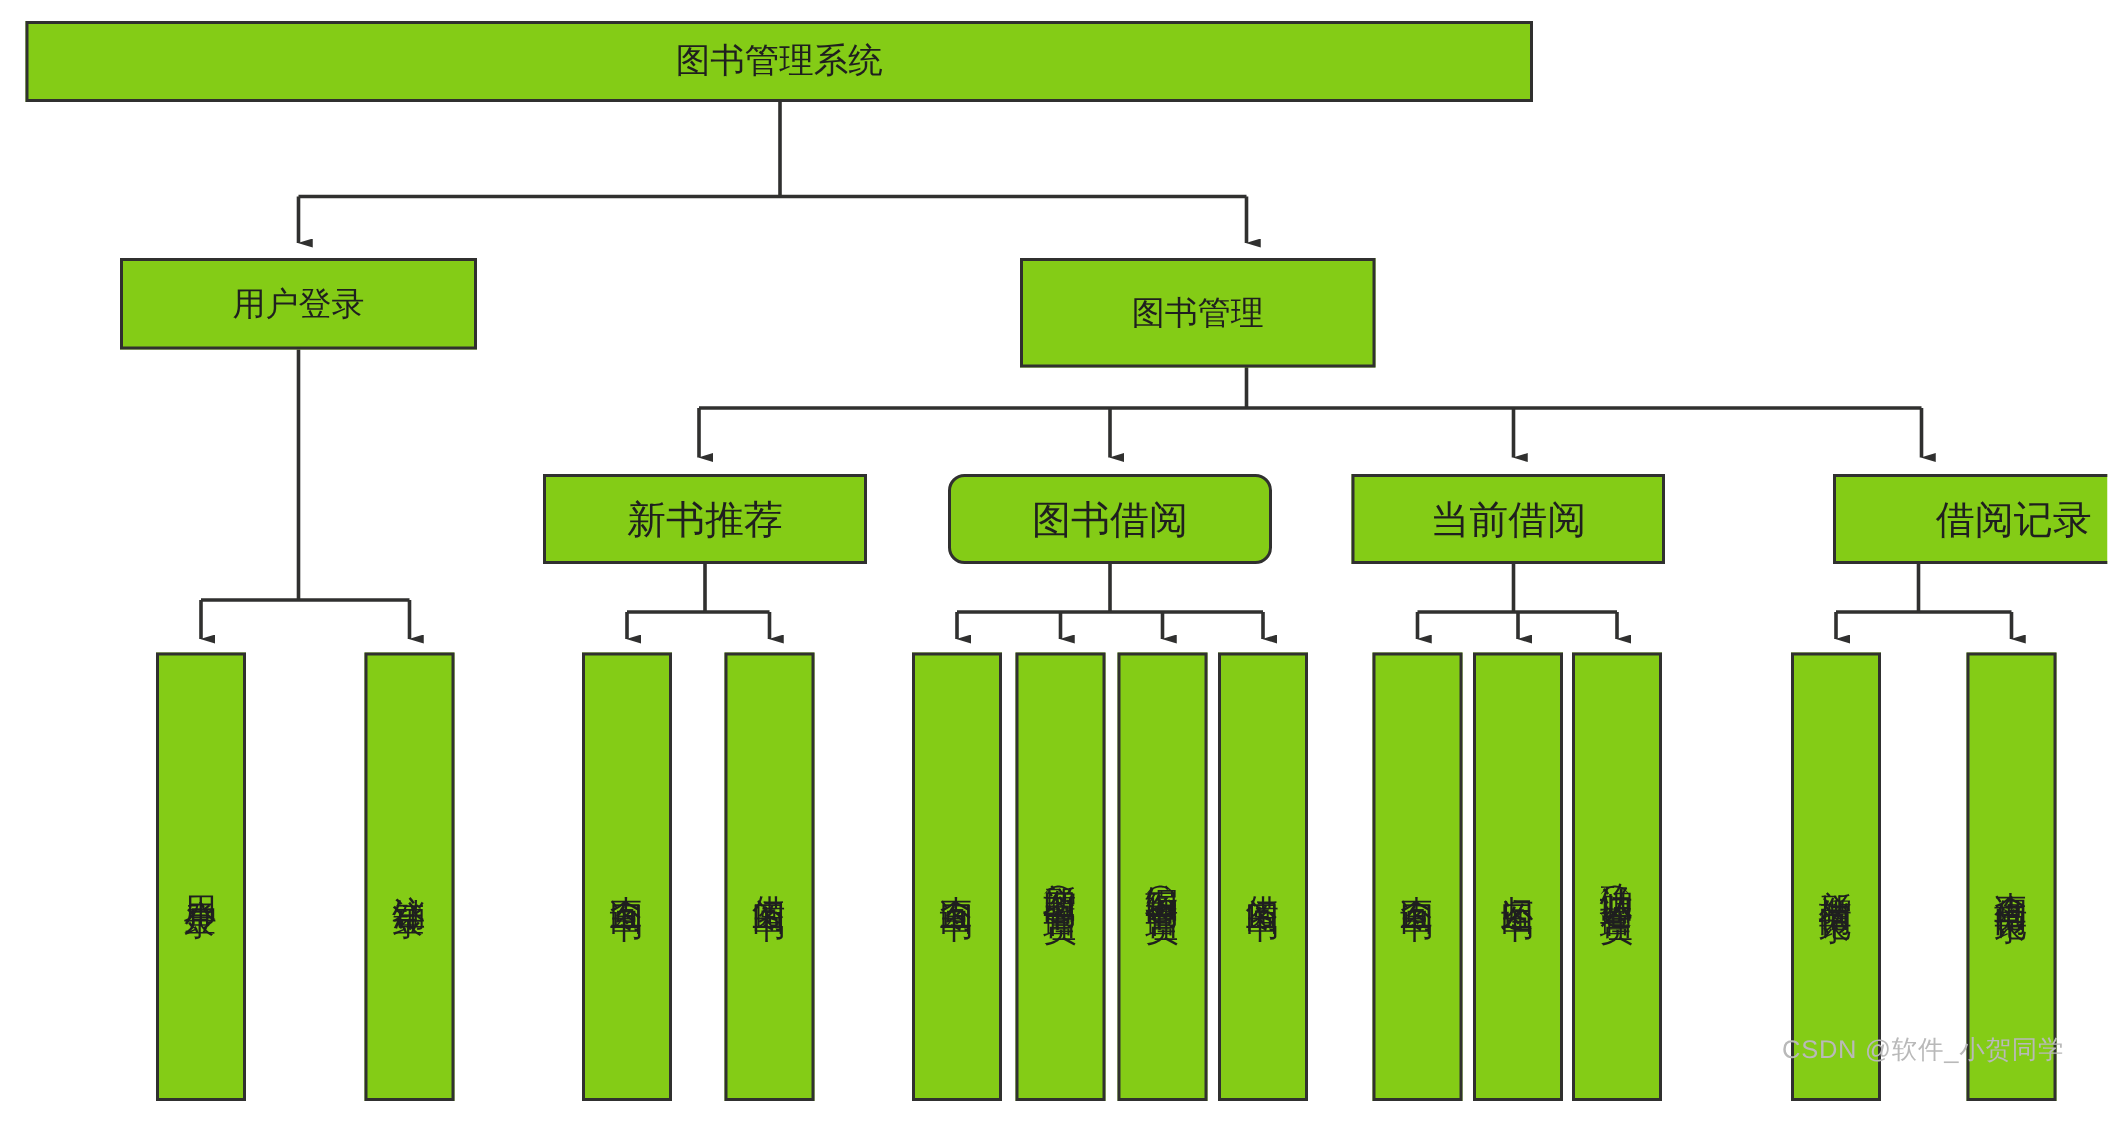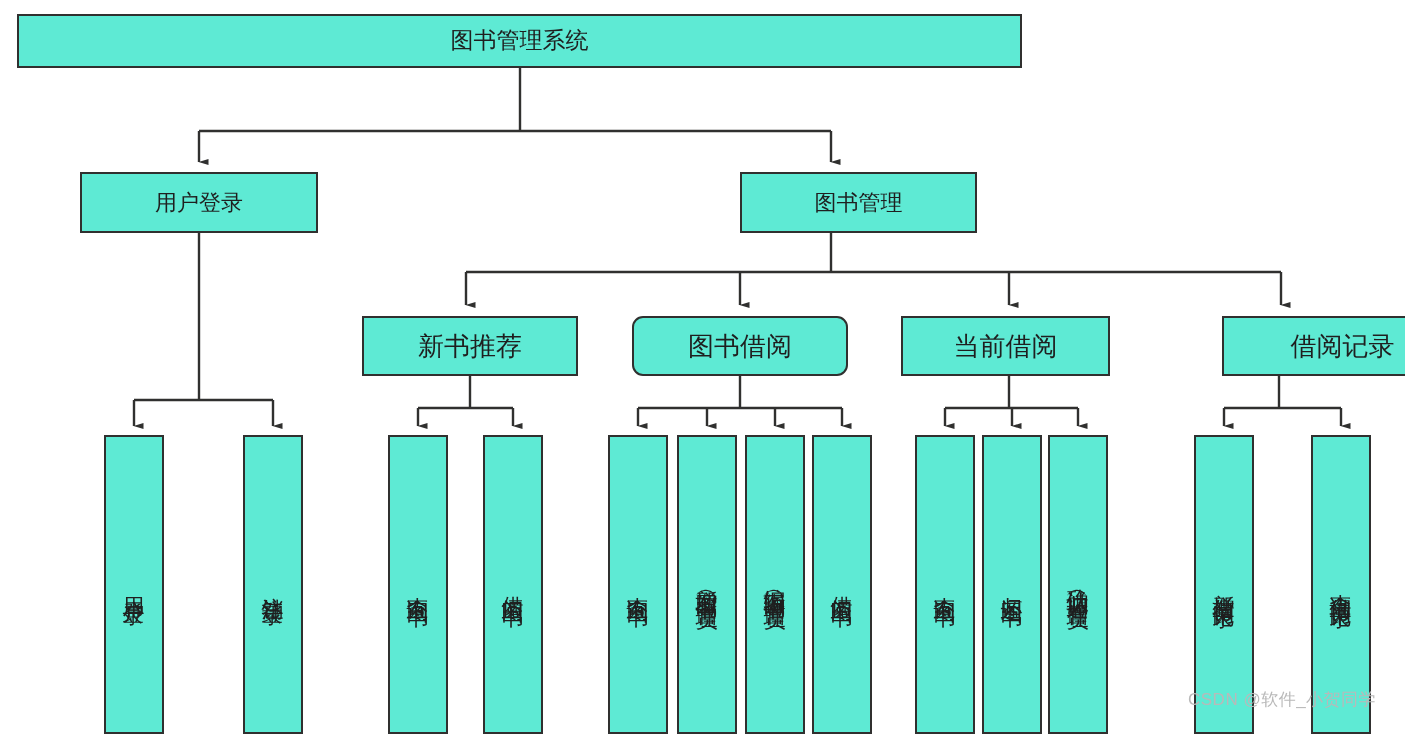--- a/index.html
+++ b/index.html
@@ -22,21 +22,21 @@
     left: 0;
     top: 0;
     width: 1405px;
     height: 747px;
     pointer-events: none;
   }
   .node {
     position: absolute;
     box-sizing: border-box;
     border: 2px solid #30302f;
-    background: #5eead4;
+    background: #84cc16;
     display: flex;
     align-items: center;
     justify-content: center;
     color: #1f1f1f;
   }
   .node .lbl {
     display: block;
     text-align: center;
     line-height: 1.18;
     white-space: nowrap;
@@ -120,21 +120,21 @@
     </g>
   </svg>
 
   <div class="node node-root" style="left:17px; top:14px; width:1005px; height:54px;">
     <span class="lbl">图书管理系统</span>
   </div>
 
   <div class="node node-l2" style="left:80px; top:172px; width:238px; height:61px;">
     <span class="lbl">用户登录</span>
   </div>
-  <div class="node node-l2" style="left:740px; top:172px; width:237px; height:61px;">
+  <div class="node node-l2" style="left:680px; top:172px; width:237px; height:73px;">
     <span class="lbl">图书管理</span>
   </div>
 
   <div class="node node-l3" style="left:362px; top:316px; width:216px; height:60px;">
     <span class="lbl">新书推荐</span>
   </div>
   <div class="node node-l3" style="left:632px; top:316px; width:216px; height:60px;border-radius:11px;">
     <span class="lbl">图书借阅</span>
   </div>
   <div class="node node-l3" style="left:901px; top:316px; width:209px; height:60px;">

